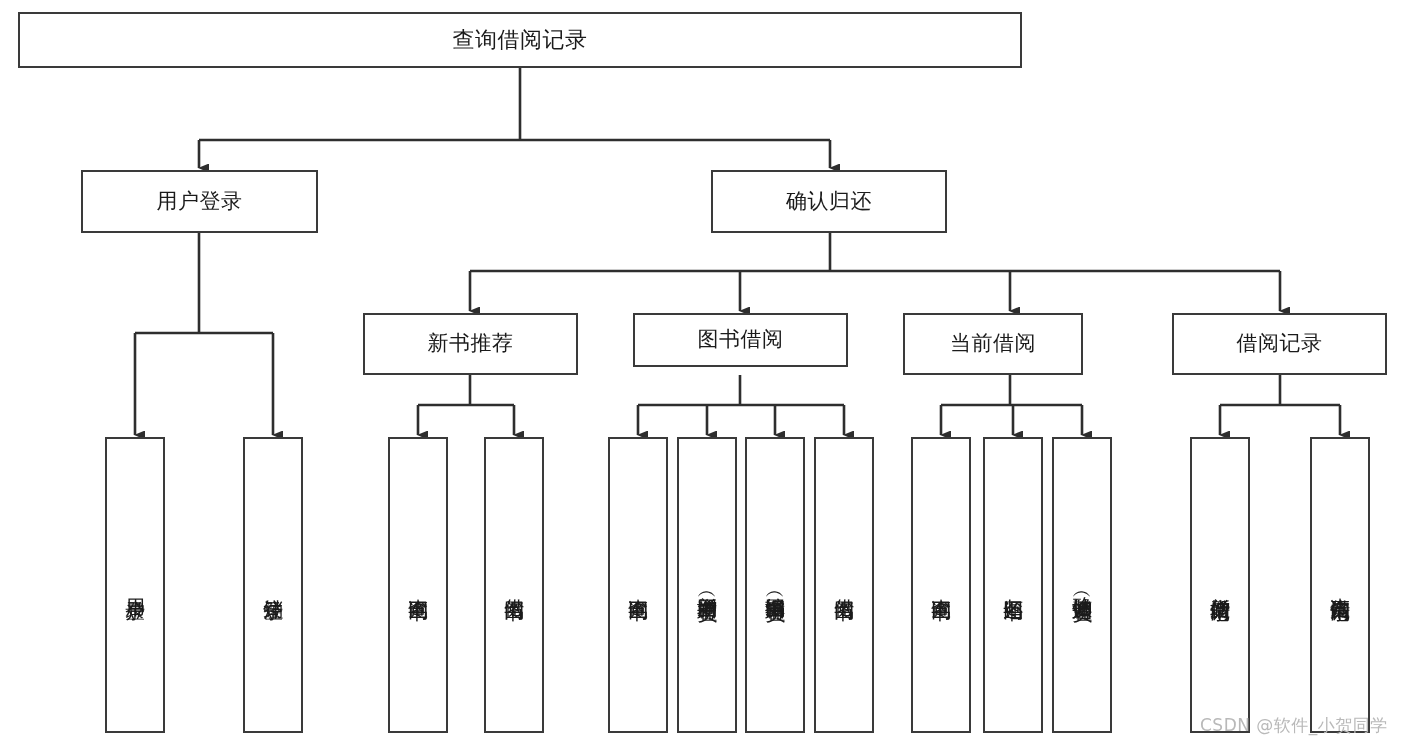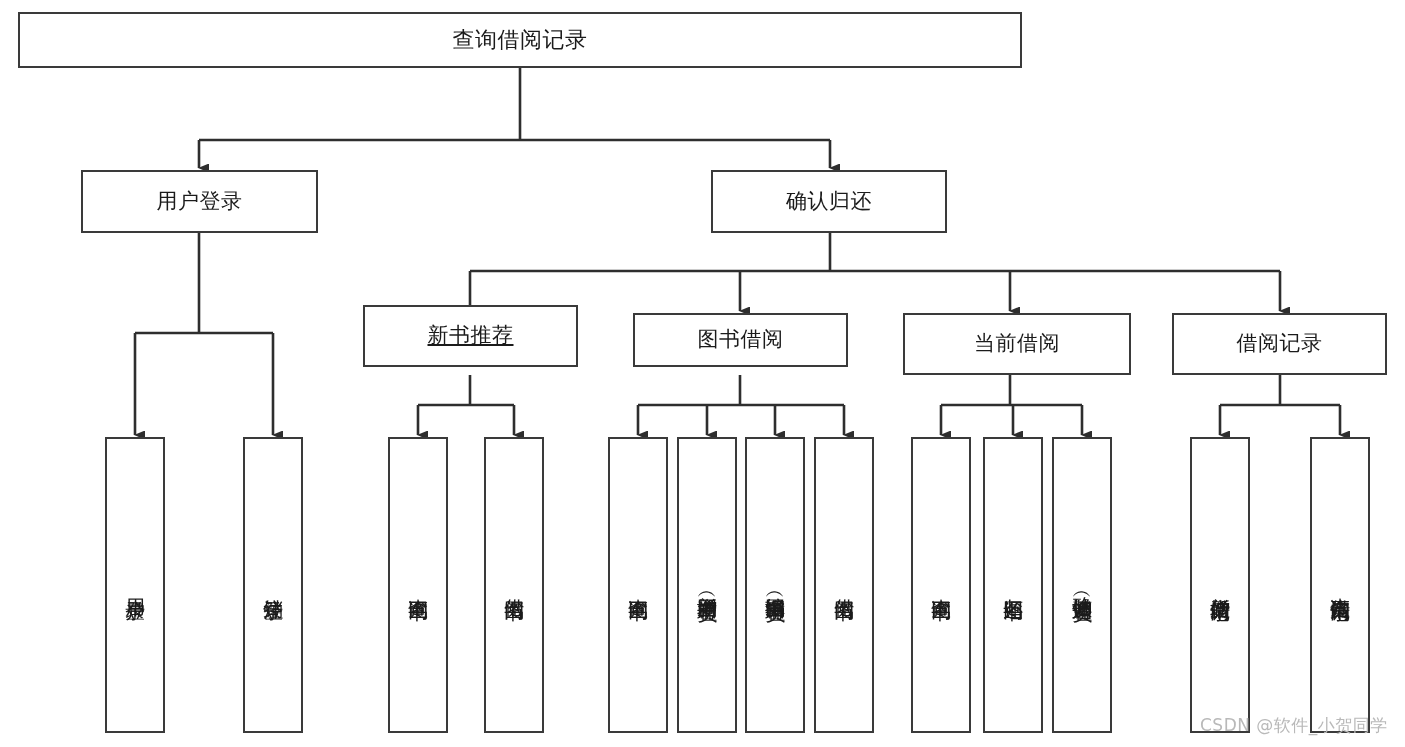--- a/index.html
+++ b/index.html
@@ -131,27 +131,27 @@
     <span>查询借阅记录</span>
   </div>
 
   <div class="node horiz" style="left:81px; top:170px; width:237px; height:63px;">
     <span>用户登录</span>
   </div>
   <div class="node horiz" style="left:711px; top:170px; width:236px; height:63px;">
     <span>确认归还</span>
   </div>
 
-  <div class="node horiz" style="left:363px; top:305px; width:215px; height:62px;text-decoration:underline;">
+  <div class="node horiz" style="left:363px; top:313px; width:215px; height:62px;">
     <span>新书推荐</span>
   </div>
   <div class="node horiz" style="left:633px; top:313px; width:215px; height:54px;">
     <span>图书借阅</span>
   </div>
-  <div class="node horiz" style="left:903px; top:313px; width:228px; height:62px;">
+  <div class="node horiz" style="left:903px; top:313px; width:180px; height:62px;">
     <span>当前借阅</span>
   </div>
   <div class="node horiz" style="left:1172px; top:313px; width:215px; height:62px;">
     <span>借阅记录</span>
   </div>
 
   <div class="node vert" style="left:105px; top:437px; width:60px; height:296px;">
     <span class="vtext">用户登录</span>
   </div>
   <div class="node vert" style="left:243px; top:437px; width:60px; height:296px;">

